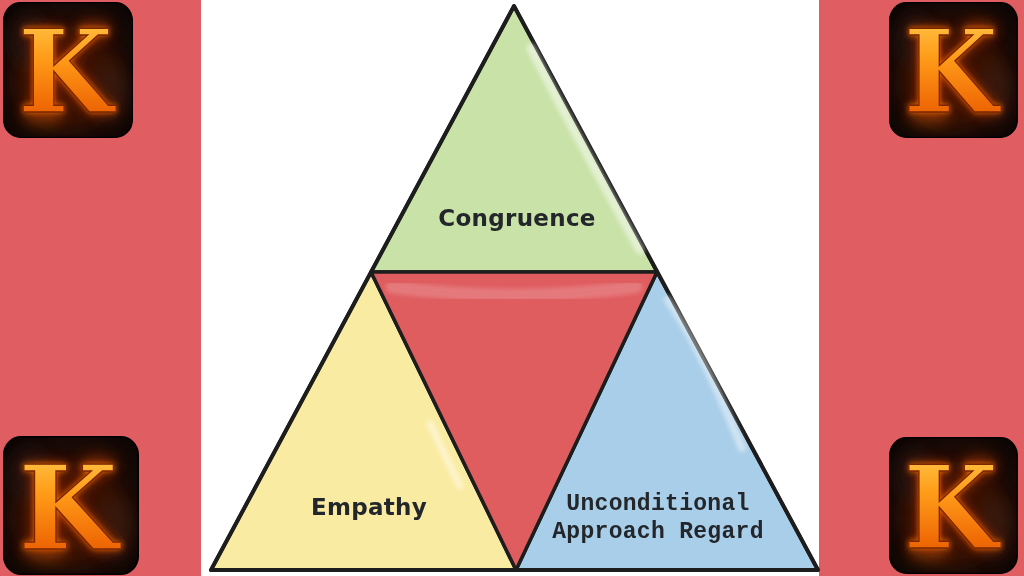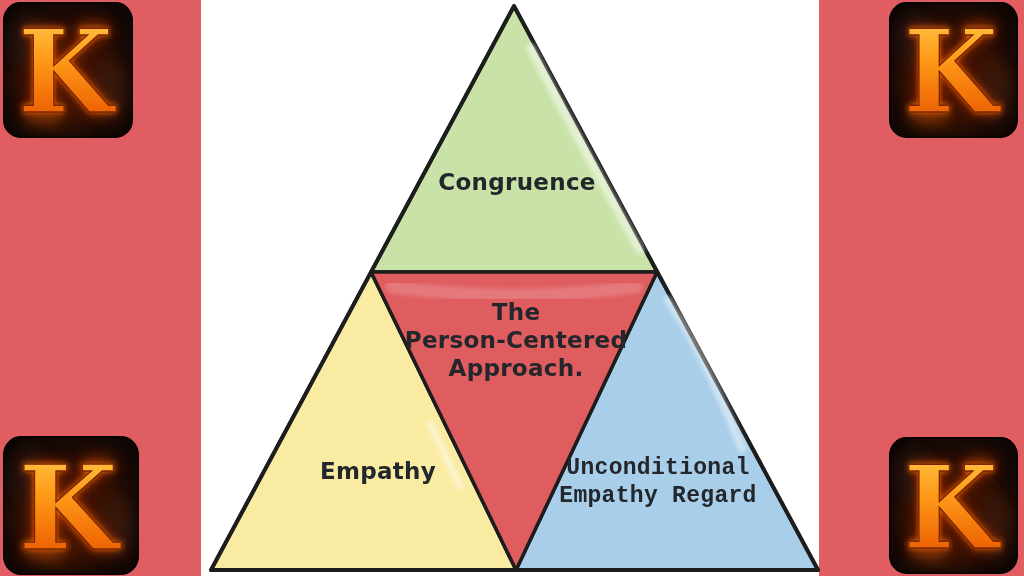--- a/index.html
+++ b/index.html
@@ -12,21 +12,21 @@
   .side-bar.right{left:819px;width:205px;}
   .corner-logo{position:absolute;display:block;}
   .corner-logo.tl{left:3px;top:2px;width:130px;height:136px;}
   .corner-logo.tr{left:889px;top:2px;width:129px;height:136px;}
   .corner-logo.bl{left:3px;top:436px;width:136px;height:139px;}
   .corner-logo.br{left:889px;top:437px;width:129px;height:137px;}
   .tri-svg{position:absolute;left:0;top:0;width:1024px;height:576px;}
   .label{
     position:absolute;transform:translate(-50%,-50%);
     color:#23272b;font-size:23px;font-weight:600;letter-spacing:.3px;
-    text-align:center;line-height:28px;white-space:nowrap;
+    text-align:center;line-height:28px;white-space:nowrap;margin-top:36px;
   }
   .label .line{display:block;}
   .defs-holder{position:absolute;width:0;height:0;overflow:hidden;}
 </style>
 </head>
 <body>
 
 <div class="stage">
 
   <div class="side-bar left" style="background: rgb(224, 93, 98);"></div>
@@ -91,26 +91,21 @@
     <polygon points="514,6 211,570 818,570" fill="none" stroke="#1d1d1d" stroke-width="4" stroke-linejoin="round"></polygon>
 
     <path d="M 531 48 Q 565 115 640 250" fill="none" stroke="#ffffff" stroke-width="9" stroke-linecap="round" opacity="0.5" filter="url(#blur-sm)"></path>
     <path d="M 392 287 Q 514 303 636 287" fill="none" stroke="#ffffff" stroke-width="13" stroke-linecap="round" opacity="0.18" filter="url(#blur-sm)"></path>
     <path d="M 430 424 L 460 486" fill="none" stroke="#ffffff" stroke-width="7" stroke-linecap="round" opacity="0.45" filter="url(#blur-sm)"></path>
     <path d="M 668 300 Q 700 345 742 448" fill="none" stroke="#ffffff" stroke-width="8" stroke-linecap="round" opacity="0.45" filter="url(#blur-sm)"></path>
   </svg>
 
   <div class="label" style="left:517px;top:182px;">Congruence</div>
 
-  <div class="label" style="left:516px;top:340px;">
-    <span class="line">The</span>
-    <span class="line">Person-Centered</span>
-    <span class="line">Approach.</span>
-  </div>
 
-  <div class="label" style="left:378px;top:471px;">Empathy</div>
+  <div class="label" style="left:369px;top:471px;">Empathy</div>
 
   <div class="label" style="left:658px;top:482px;font-family:Liberation Mono, monospace;">
     <span class="line">Unconditional</span>
-    <span class="line">Empathy Regard</span>
+    <span class="line">Approach Regard</span>
   </div>
 
 </div>
 
 </body></html>

